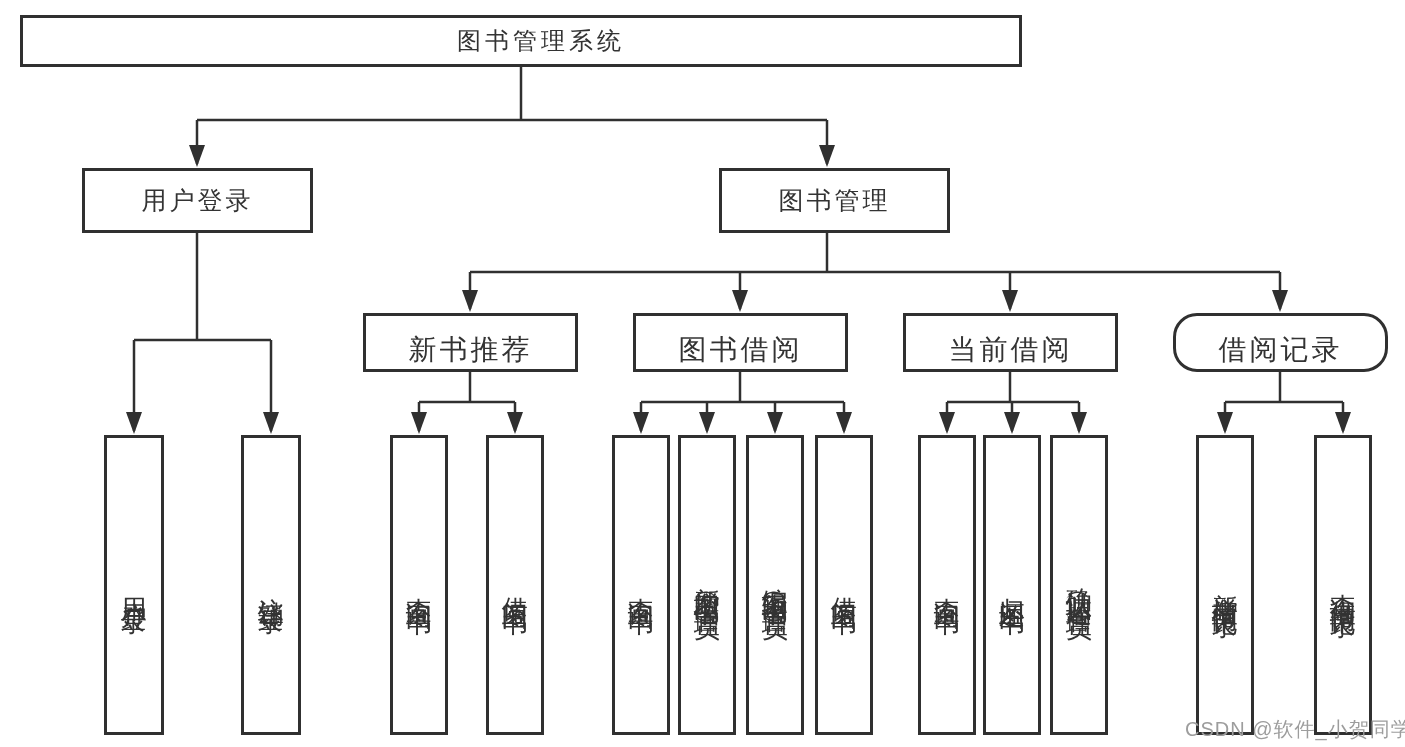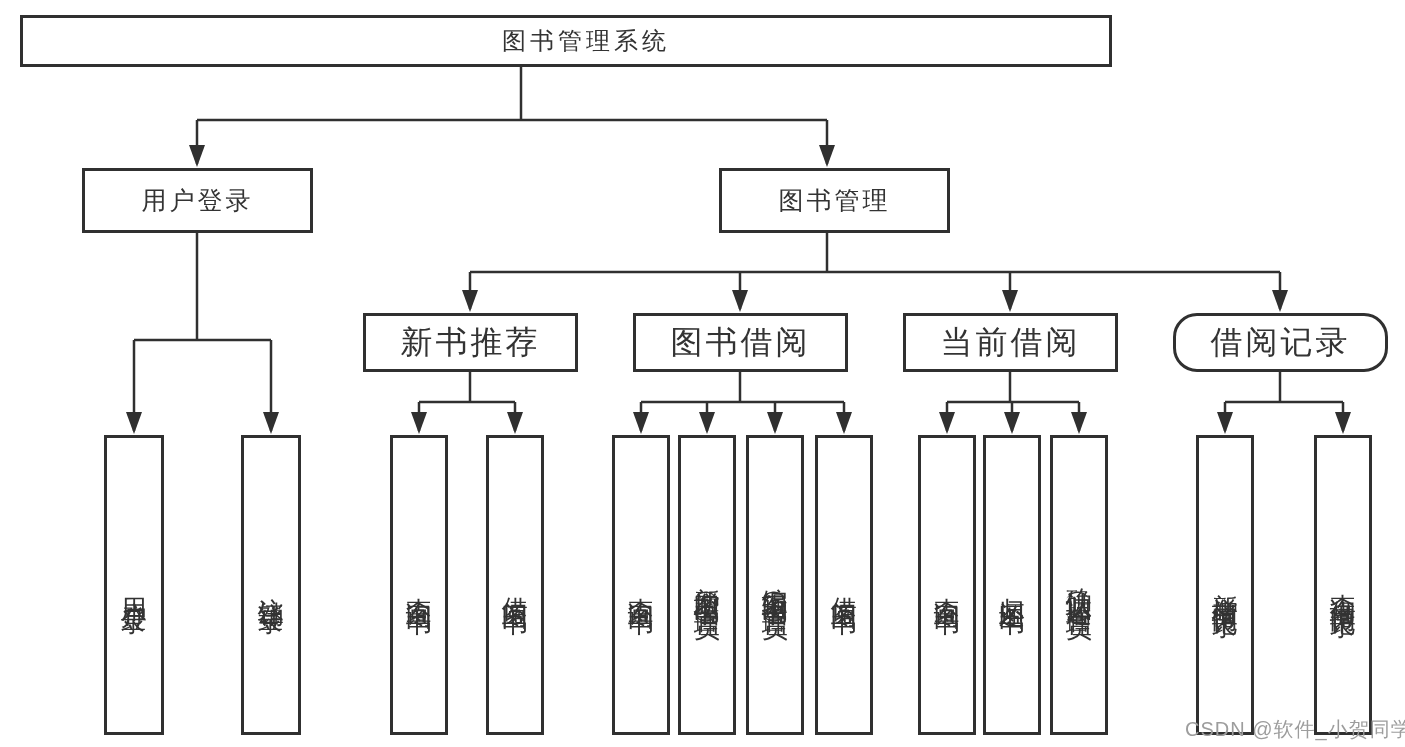--- a/index.html
+++ b/index.html
@@ -23,21 +23,21 @@
     background: #ffffff;
     border: 3px solid #303030;
     color: #333333;
     display: flex;
     align-items: center;
     justify-content: center;
     z-index: 1;
   }
   .node.root  { font-size: 24px; letter-spacing: 4px; }
   .node.lvl2  { font-size: 25px; letter-spacing: 3px; }
-  .node.lvl3  { font-size: 32px; letter-spacing: 3px; }
+  .node.lvl3  { font-size: 28px; letter-spacing: 3px; align-items: flex-end; }
   .node.leaf  { font-size: 26px; }
   .node.leaf .vtext {
     writing-mode: vertical-rl;
     text-orientation: mixed;
     letter-spacing: 4px;
     line-height: 1.1;
     white-space: nowrap;
   }
   .watermark {
     position: absolute;
@@ -114,21 +114,21 @@
       <polygon points="767,412 783,412 775,434"></polygon>
       <polygon points="836,412 852,412 844,434"></polygon>
       <polygon points="939,412 955,412 947,434"></polygon>
       <polygon points="1004,412 1020,412 1012,434"></polygon>
       <polygon points="1071,412 1087,412 1079,434"></polygon>
       <polygon points="1217,412 1233,412 1225,434"></polygon>
       <polygon points="1335,412 1351,412 1343,434"></polygon>
     </g>
   </svg>
 
-  <div class="node root" style="left:20px; top:15px; width:1092px; height:52px;padding-left:40px;">
+  <div class="node root" style="left:20px; top:15px; width:1002px; height:52px;padding-left:40px;">
     <span>图书管理系统</span>
   </div>
 
   <div class="node lvl2" style="left:82px; top:168px; width:231px; height:65px;">
     <span>用户登录</span>
   </div>
   <div class="node lvl2" style="left:712px; top:168px; width:231px; height:65px;margin-left:7px;">
     <span>图书管理</span>
   </div>
 

